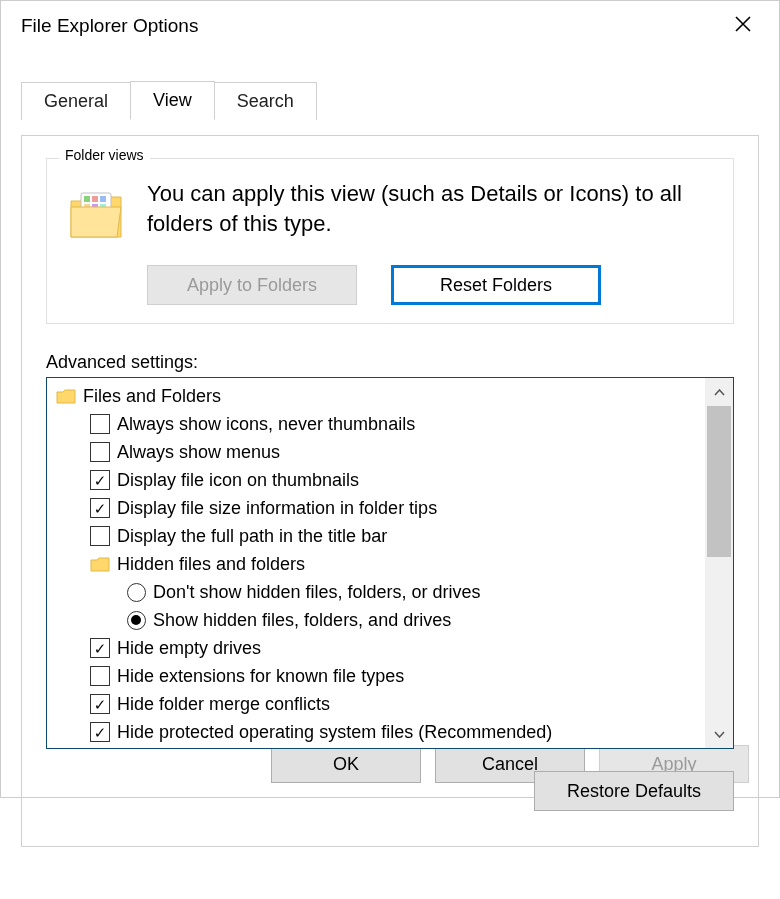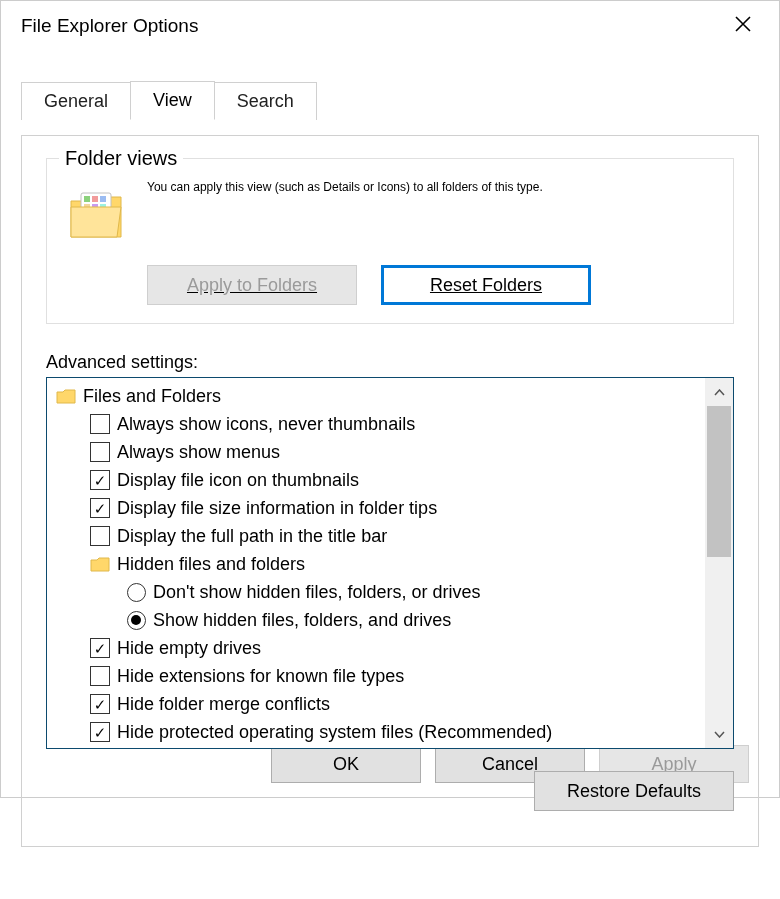--- a/index.html
+++ b/index.html
@@ -75,44 +75,43 @@
     border: 1px solid #e0e0e0;
     position: relative;
     padding: 20px 18px 18px 18px;
     margin-bottom: 28px;
   }
   .groupbox .legend {
     position: absolute;
     top: -12px; left: 12px;
     background: #fff;
     padding: 0 6px;
-    font-size: 20px;
+    font-size: 14px;
   }
   .fv-row {
     display: flex;
     align-items: flex-start;
     gap: 18px;
   }
   .folder-icon {
     width: 64px; height: 64px;
     flex: 0 0 64px;
     margin-top: 4px;
   }
   .fv-text {
     flex: 1;
-    font-size: 12px;
+    font-size: 22px;
     line-height: 1.35;
     padding-right: 4px;
   }
   .fv-buttons {
     display: flex;
-    gap: 24px;
+    gap: 34px;
     margin-top: 18px;
     margin-left: 82px;
-    text-decoration: underline;
   }
   .btn {
     height: 40px;
     min-width: 210px;
     background: #e1e1e1;
     border: 1px solid #adadad;
     font-size: 18px;
     font-family: inherit;
     cursor: default;
     padding: 0 18px;

